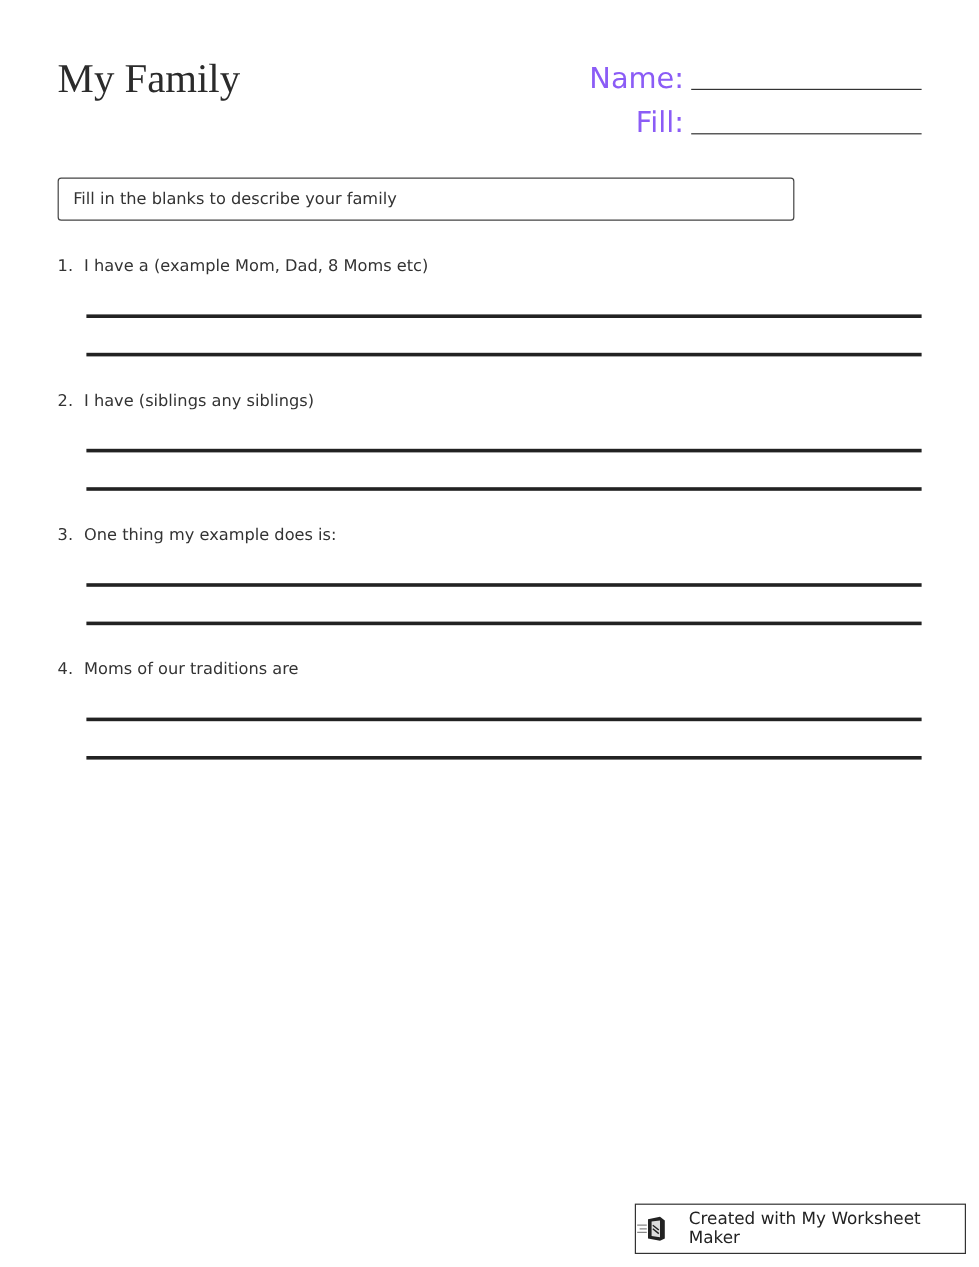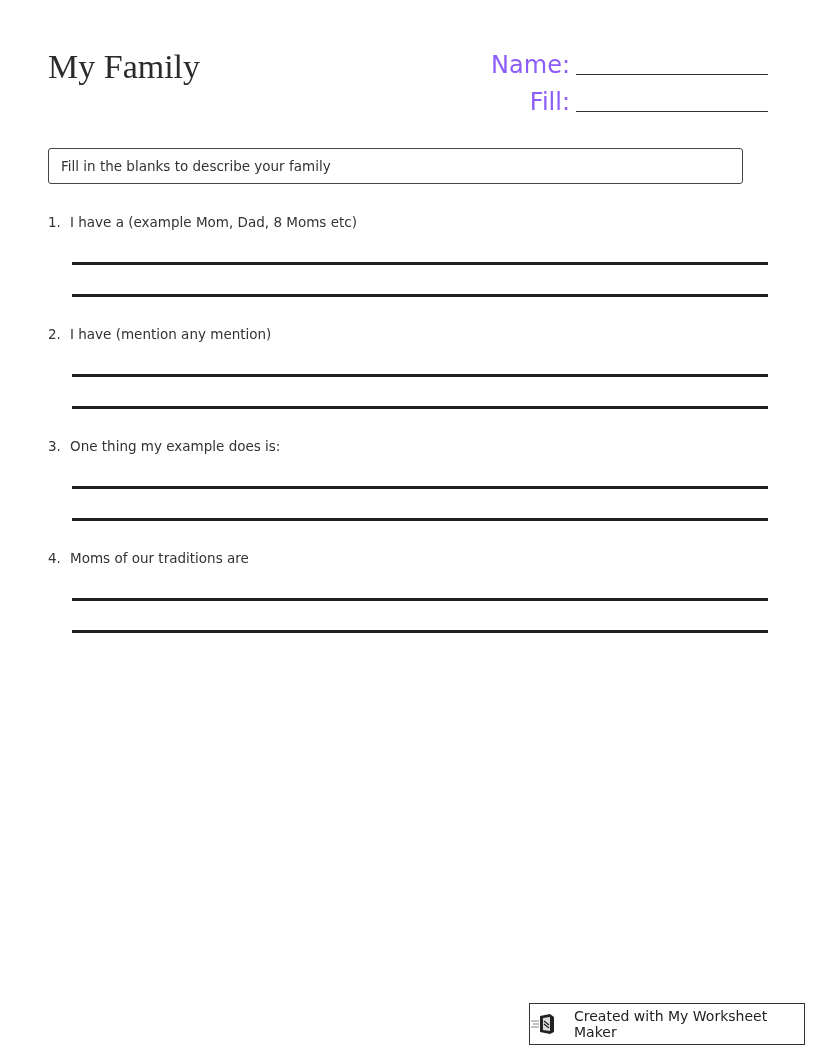--- a/index.html
+++ b/index.html
@@ -12,21 +12,21 @@
       font-size: 34px; font-weight: normal; color: #2b2b2b; letter-spacing: 0px;
       font-family: Liberation Serif, serif;
     }
     .field-row { position: absolute; display: flex; align-items: flex-end; }
     .field-label { font-size: 24px; color: #8b5cf6; text-align: right; width: 80px; margin-right: 6px; line-height: 20px; }
     .field-line { width: 192px; border-bottom: 1.5px solid #333; height: 20px; }
     .name-row { left: 490px; top: 54px; }
     .date-row { left: 490px; top: 91px; }
 
     .instruction-box {
-      position: absolute; left: 48px; top: 148px; width: 695px; height: 36px;
+      position: absolute; left: 48px; top: 148px; width: 614px; height: 36px;
       border: 1.5px solid #444; border-radius: 3px; box-sizing: border-box;
       display: flex; align-items: center; padding-left: 12px;
       font-size: 13.5px; color: #333;
     }
     .question {
       position: absolute; left: 48px; font-size: 13.5px; color: #333; display: flex;
     }
     .q-num { width: 22px; }
     .answer-line {
       position: absolute; left: 72px; width: 696px; height: 0;
@@ -61,21 +61,21 @@
 
   <div class="question" style="top:214px;">
     <span class="q-num">1.</span>
     <span>I have a  (example Mom, Dad, 8 Moms etc)</span>
   </div>
   <div class="answer-line" style="top:262px;"></div>
   <div class="answer-line" style="top:294px;"></div>
 
   <div class="question" style="top:326px;">
     <span class="q-num">2.</span>
-    <span>I have (mention any mention)</span>
+    <span>I have (siblings any siblings)</span>
   </div>
   <div class="answer-line" style="top:374px;"></div>
   <div class="answer-line" style="top:406px;"></div>
 
   <div class="question" style="top:438px;">
     <span class="q-num">3.</span>
     <span>One thing my example does is:</span>
   </div>
   <div class="answer-line" style="top:486px;"></div>
   <div class="answer-line" style="top:518px;"></div>

